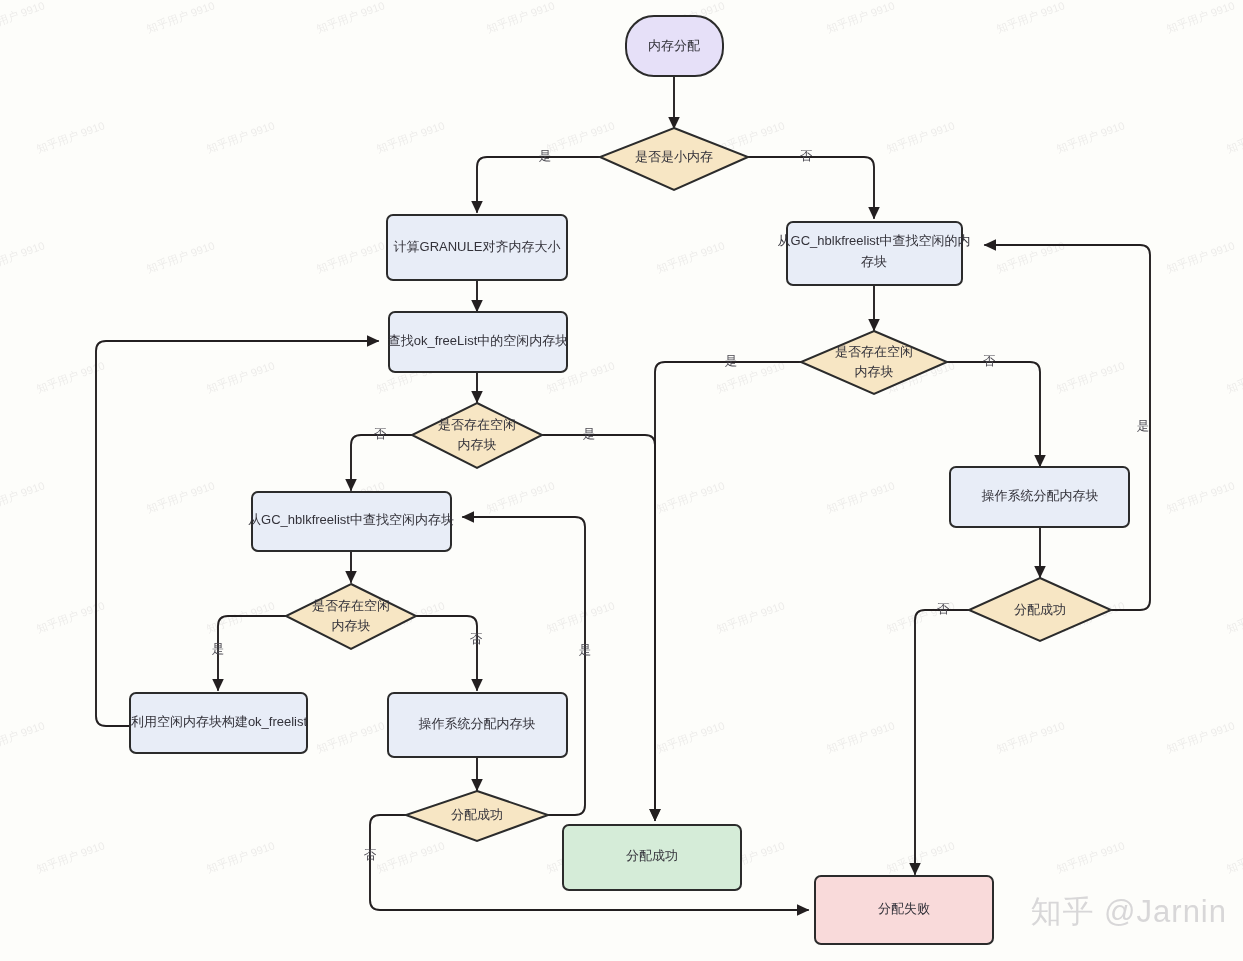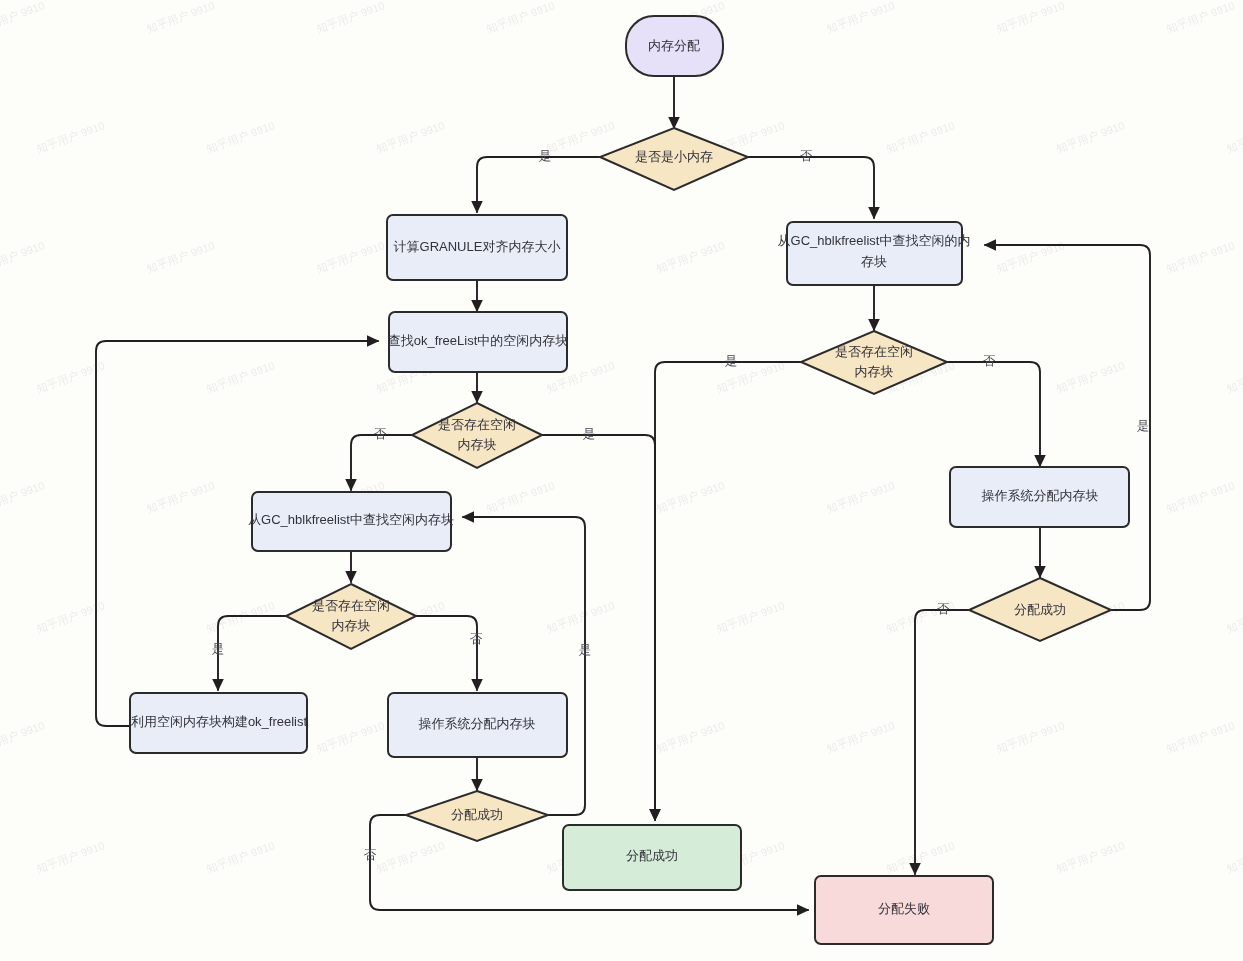--- a/index.html
+++ b/index.html
@@ -304,13 +304,14 @@
       </g>
 
       <g>
         <rect class="node-rect" x="815" y="876" width="178" height="68" rx="6" ry="6" fill="#f9dada"></rect>
         <text class="node-label" x="904" y="910">分配失败</text>
       </g>
 
     </g>
   </svg>
 
+  <div id="signature">知乎 @Jarnin</div>
 </div>
 
 </body></html>

